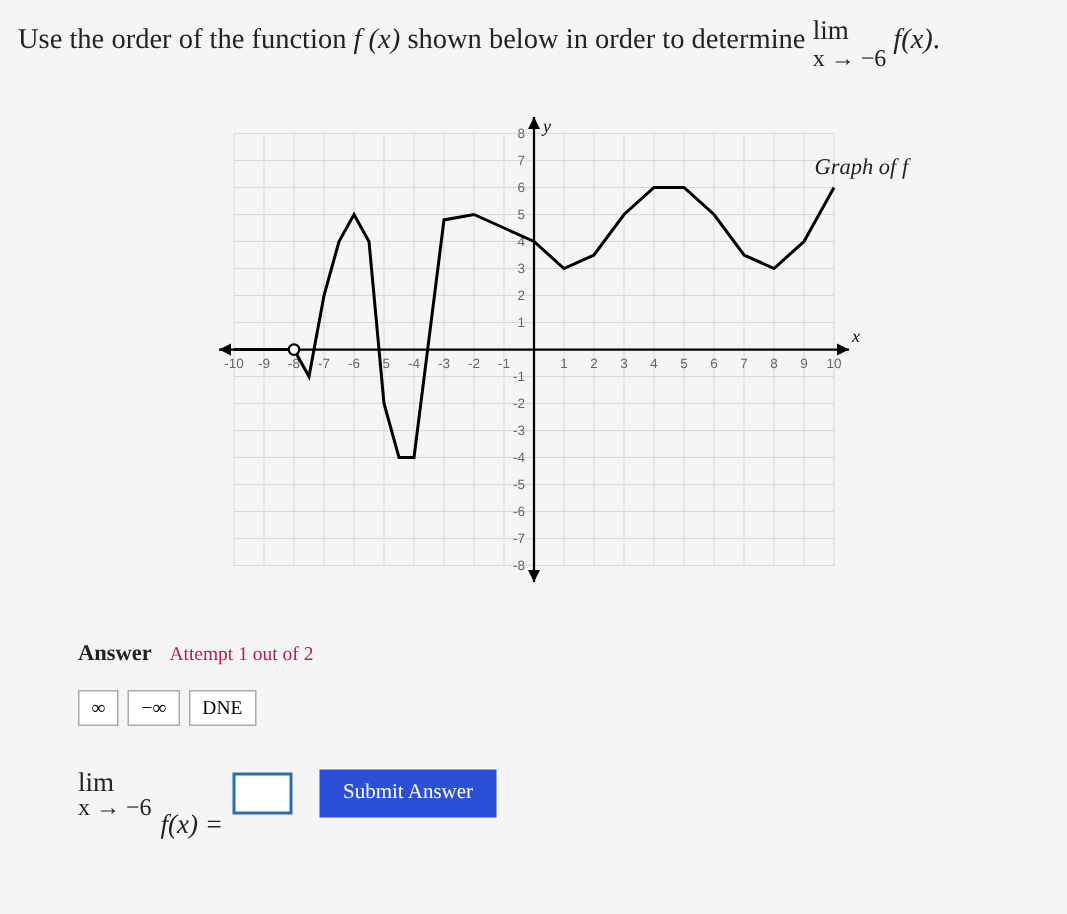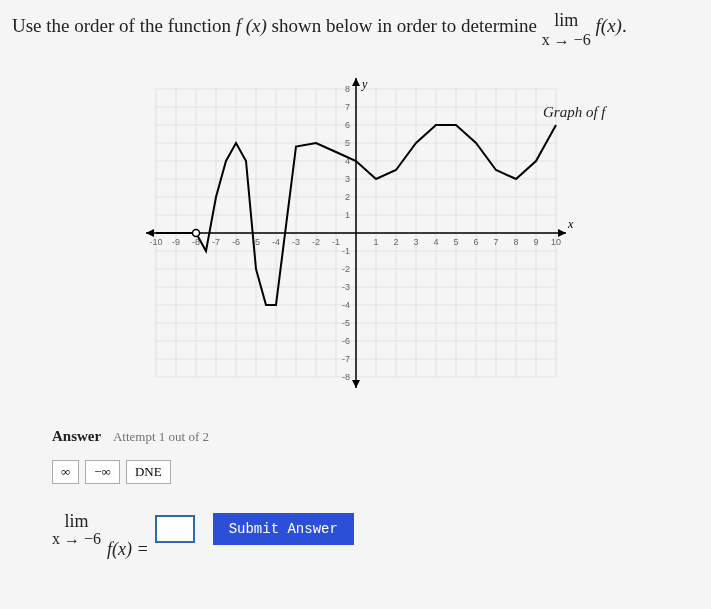--- a/index.html
+++ b/index.html
@@ -10,21 +10,21 @@
       background: #f5f5f5;
       padding: 8px 12px;
       color: #222;
     }
     .question {
       font-size: 19px;
       line-height: 1.4;
       margin-bottom: 20px;
     }
     .math-i { font-style: italic; margin-top: 40px; }
-    .lim-block { display: inline-block; vertical-align: middle; text-align: center; font-size: 18px; }
+    .lim-block { display: inline-block; vertical-align: middle; font-size: 18px; }
     .lim-sub { font-size: 16px; display: block; line-height: 0.9; }
     .graph-container {
       display: flex;
       justify-content: center;
       margin: 10px 0 30px 0;
     }
     .graph-wrap { position: relative; }
     .graph-label {
       position: absolute;
       top: -8px;
@@ -33,21 +33,21 @@
       font-style: italic;
       margin-top: 44px;
     }
     svg.graph { display: block; }
     .answer-section {
       margin-top: 30px;
       margin-left: 40px;
     }
     .answer-header { font-size: 15px; margin-bottom: 15px; }
     .answer-header b { font-weight: bold; }
-    .attempt { color: #737373; font-size: 13px; margin-left: 8px; }
+    .attempt { color: #be185d; font-size: 13px; margin-left: 8px; }
     .special-buttons { display: flex; gap: 6px; margin-bottom: 15px; }
     .sp-btn {
       border: 1px solid #aaa;
       background: #fff;
       padding: 3px 8px;
       font-size: 13px;
       cursor: pointer;
       font-family: serif;
     }
     .answer-line { display: flex; align-items: center; gap: 18px; }
@@ -59,21 +59,21 @@
       text-align: center;
       font-size: 14px;
     }
     .submit-btn {
       background: #2b4fd6;
       color: #fff;
       border: none;
       padding: 8px 16px;
       font-size: 14px;
       cursor: pointer;
-      font-family: Liberation Mono, monospace;
+      font-family: Liberation Serif, serif;
     }
   </style>
 </head>
 <body>
 
 <div class="question">
   <span>Use the order of the function </span>
   <span class="math-i">f (x)</span>
   <span> shown below in order to determine </span>
   <span class="lim-block">

